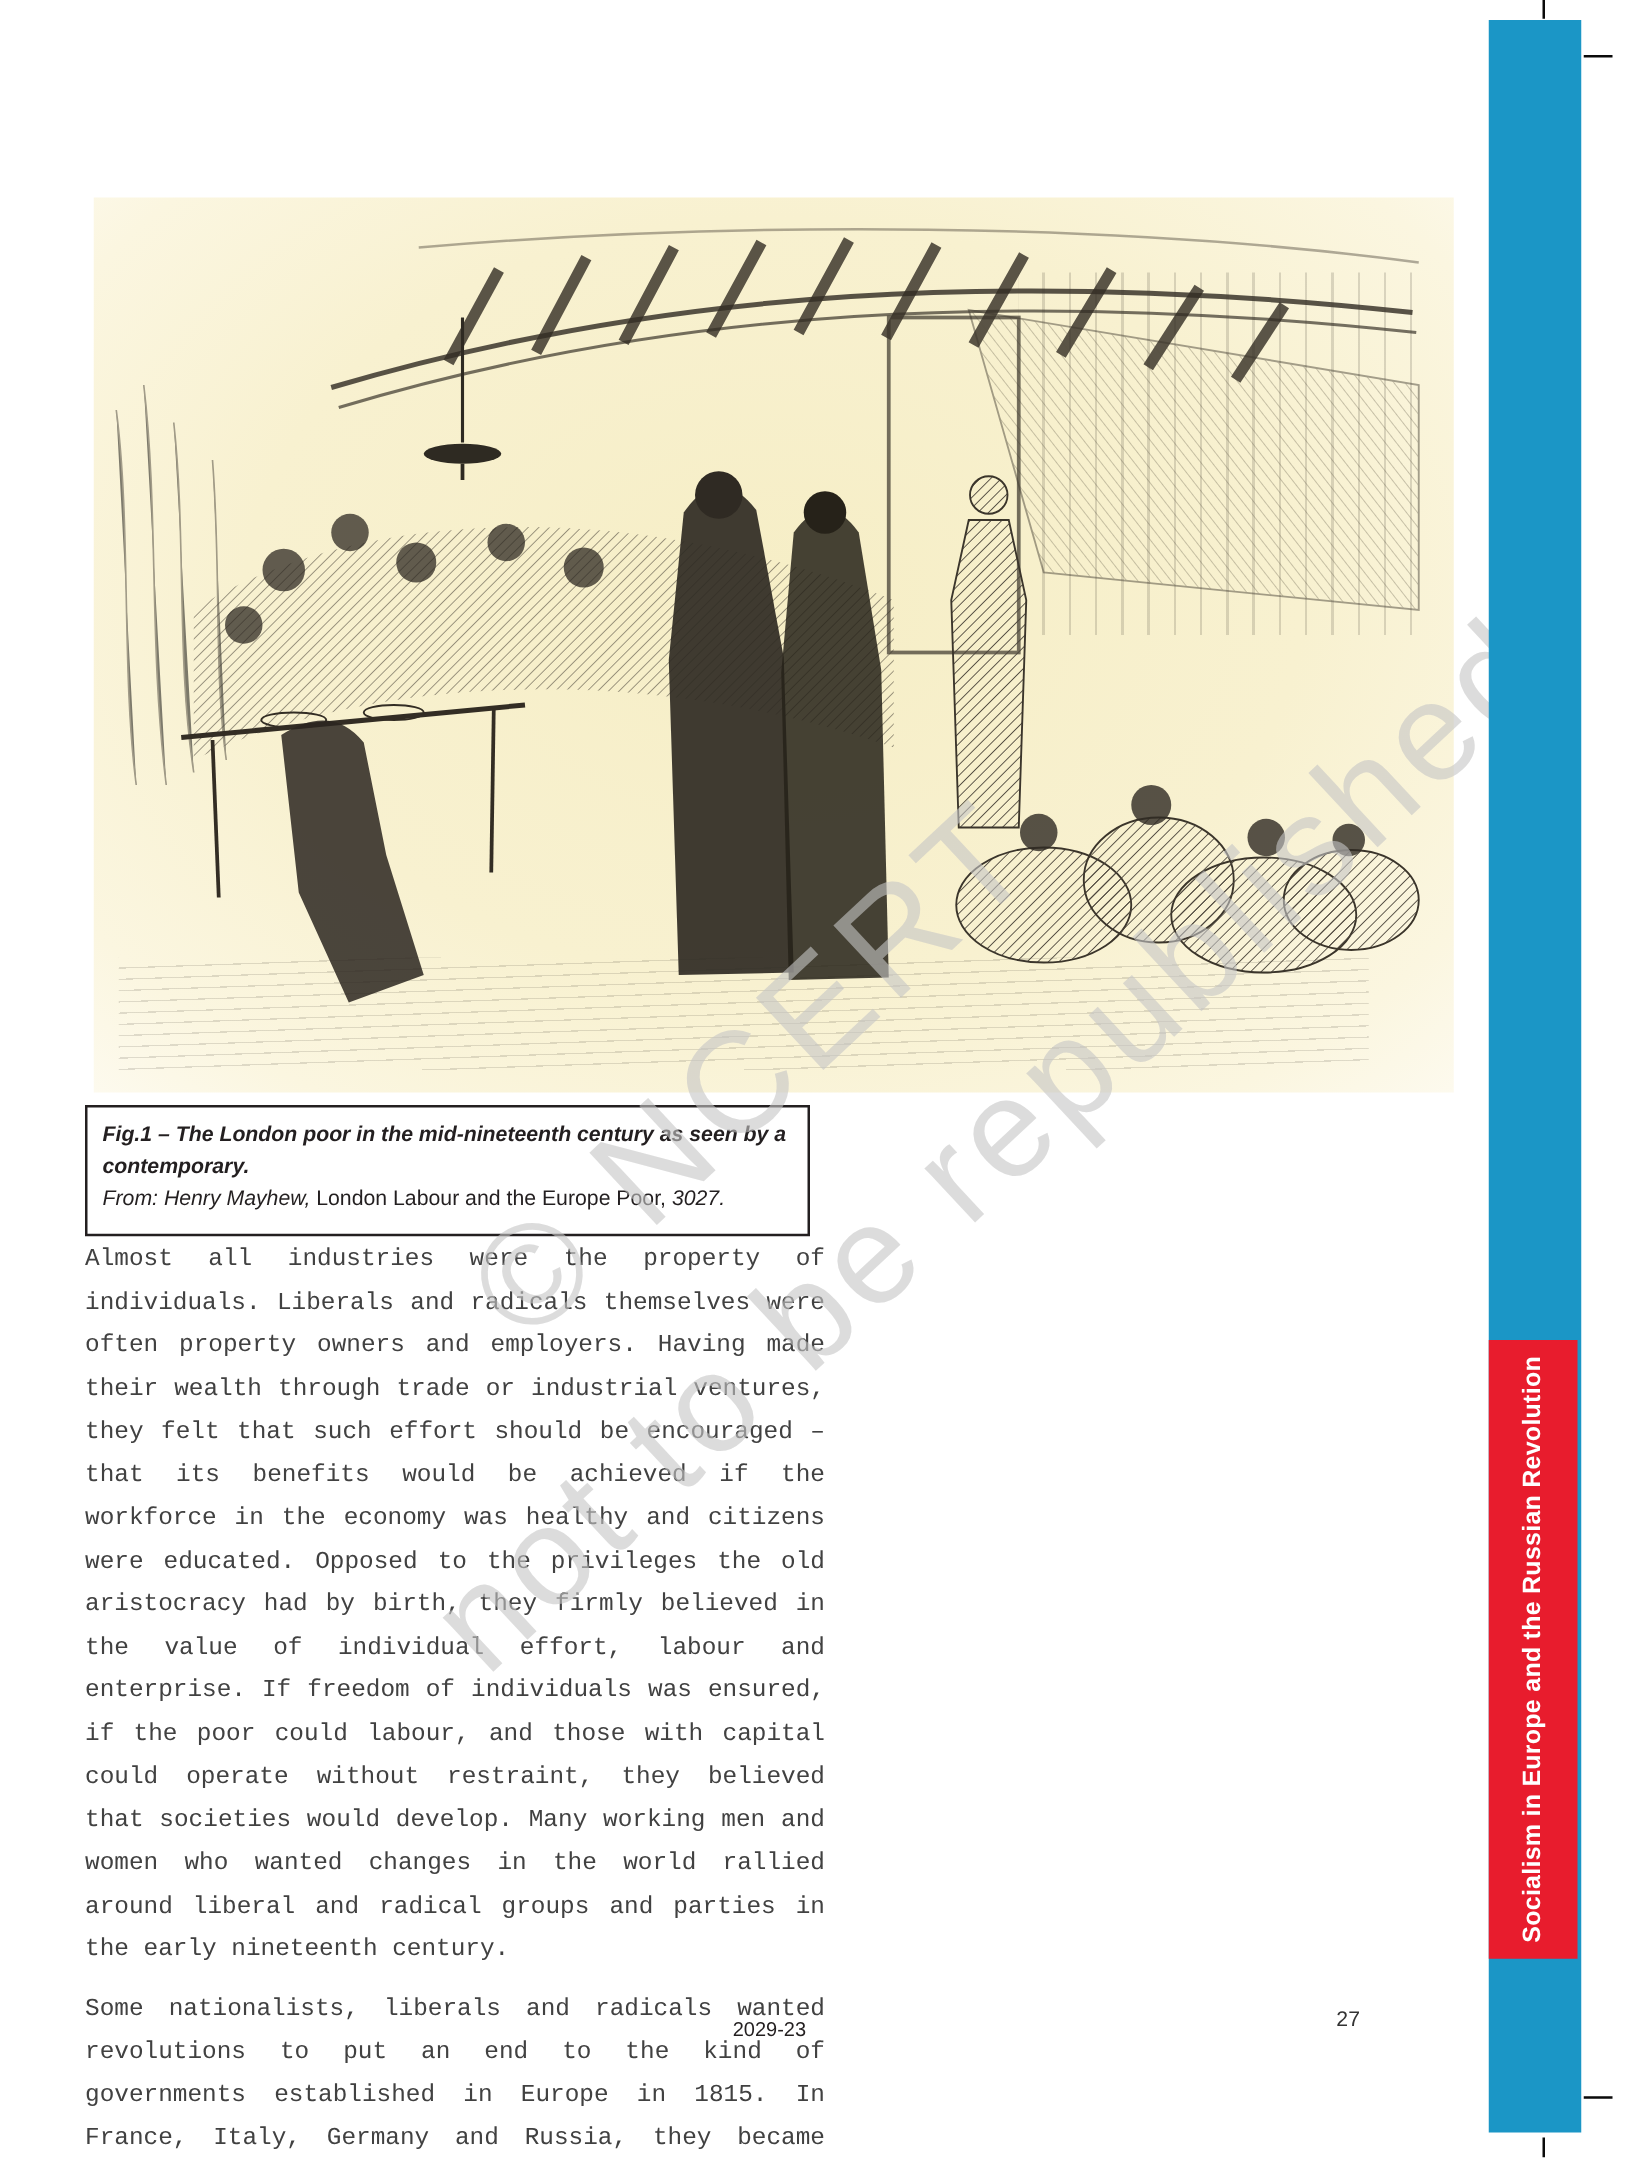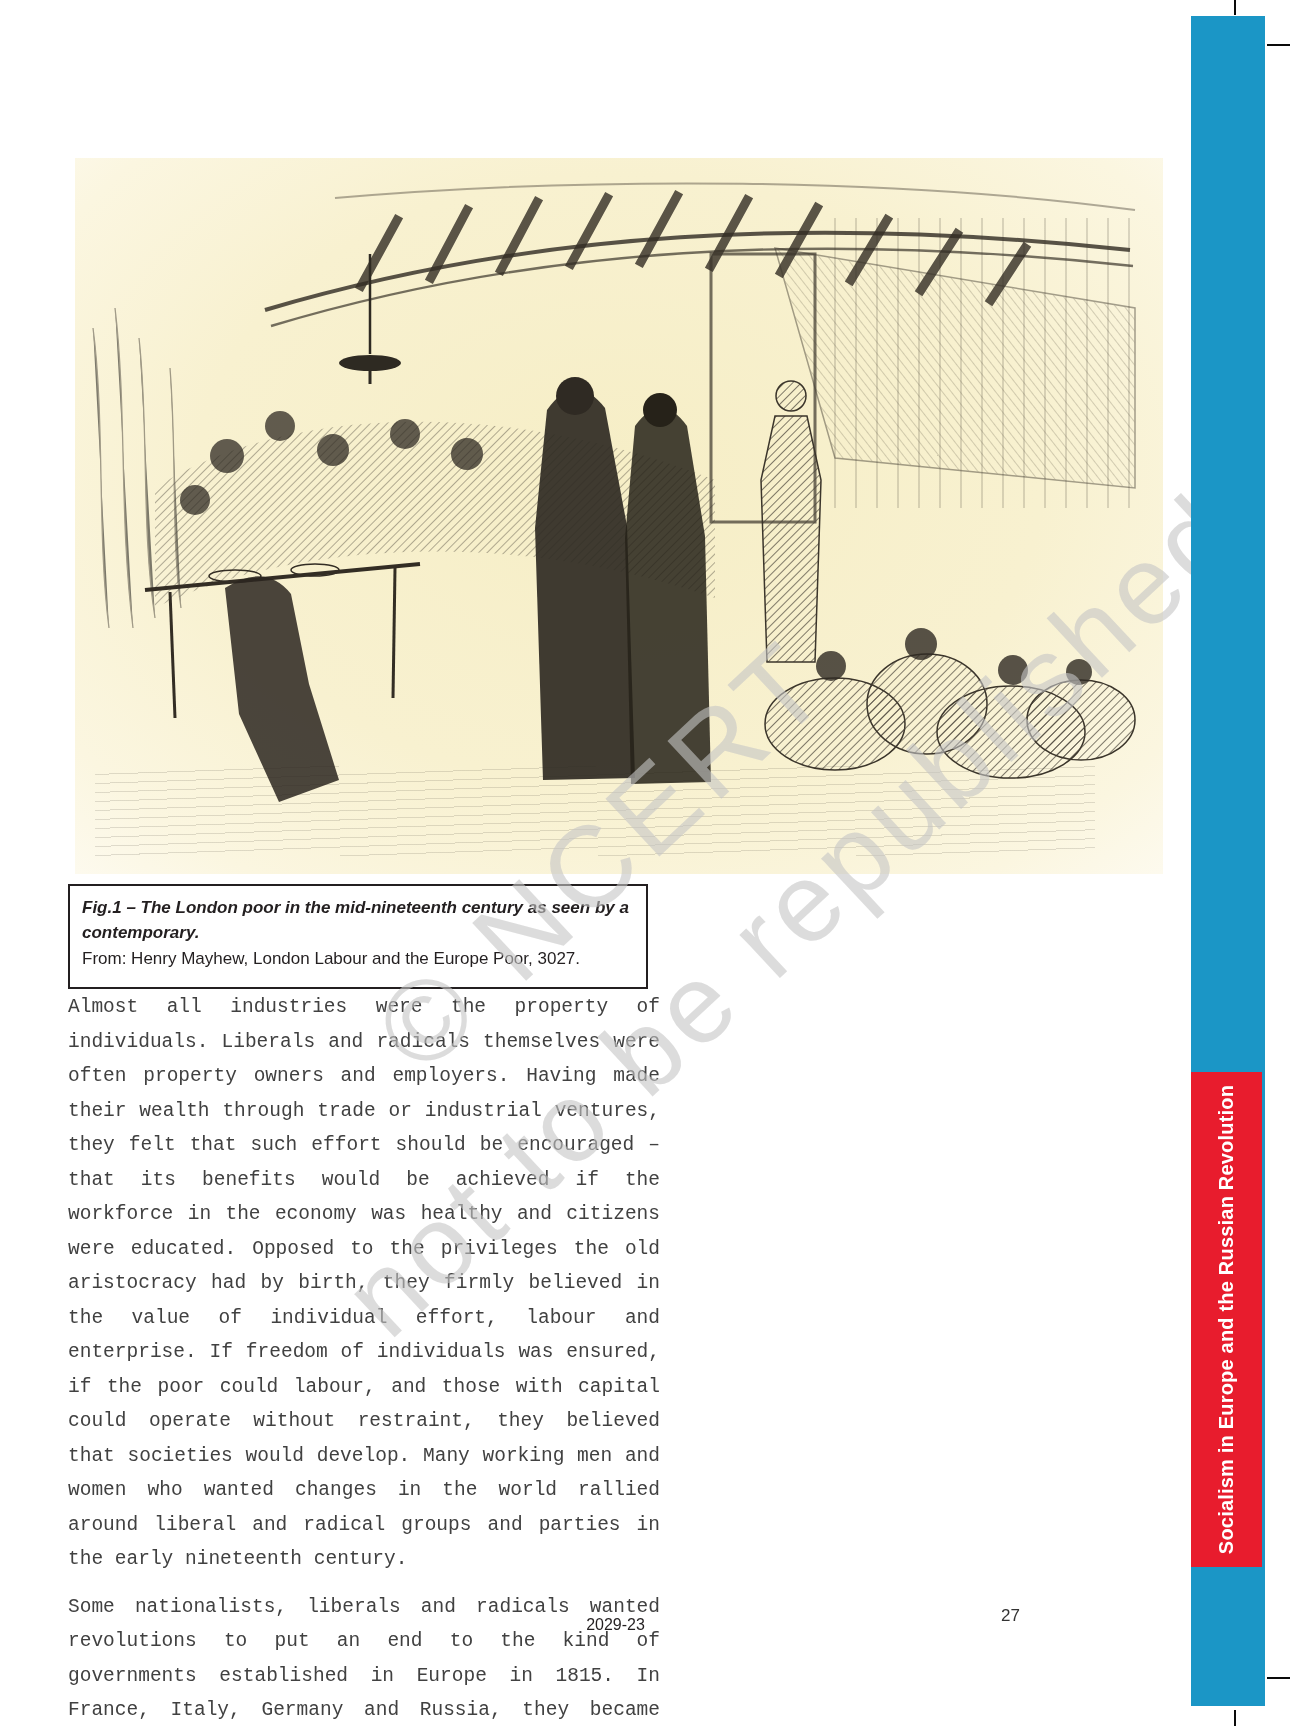--- a/index.html
+++ b/index.html
@@ -24,21 +24,21 @@
   }
   
   .caption-box{
     position:absolute;left:68px;top:884px;width:580px;box-sizing:border-box;
     border:2px solid #231f20;background:rgba(255,255,255,.55);
     padding:9px 12px 16px 12px;z-index:4;
     font-size:17px;line-height:25px;color:#231f20;
   }
   .caption-title{font-weight:bold;font-style:italic;}
   .caption-src{margin-top:1px;}
-  .cap-italic{}
+  .cap-italic{font-style:italic;}
   
   .bodytext{
     position:absolute;left:68px;top:990px;width:592px;z-index:4;
     font-family:Liberation Mono, monospace;font-size:19.5px;line-height:34.5px;
     color:#414141;text-align:justify;
   }
   .bodytext p{margin:0 0 13px 0;}
   
   .watermark{
     position:absolute;left:200px;top:1140px;width:1500px;z-index:5;
@@ -67,21 +67,21 @@
   .crop.tv{left:1234px;top:0;width:2px;height:15px;}
   .crop.th{left:1267px;top:44px;width:23px;height:2px;}
   .crop.bh{left:1267px;top:1677px;width:23px;height:2px;}
   .crop.bv{left:1234px;top:1710px;width:2px;height:16px;}
   
   .footer-year{
     position:absolute;left:68px;top:1616px;width:1095px;text-align:center;
     font-size:16px;color:#231f20;z-index:6;
   }
   .page-number{
-    position:absolute;left:980px;top:1606px;width:40px;text-align:right;
+    position:absolute;left:1048px;top:1606px;width:40px;text-align:right;
     font-size:17px;color:#333333;z-index:6;
   }
 </style>
 </head>
 <body>
 
 <div class="figure-art">
   <div class="planks"></div>
   <div class="floorlines"></div>
   <svg width="1088" height="716" viewBox="0 0 1088 716">

